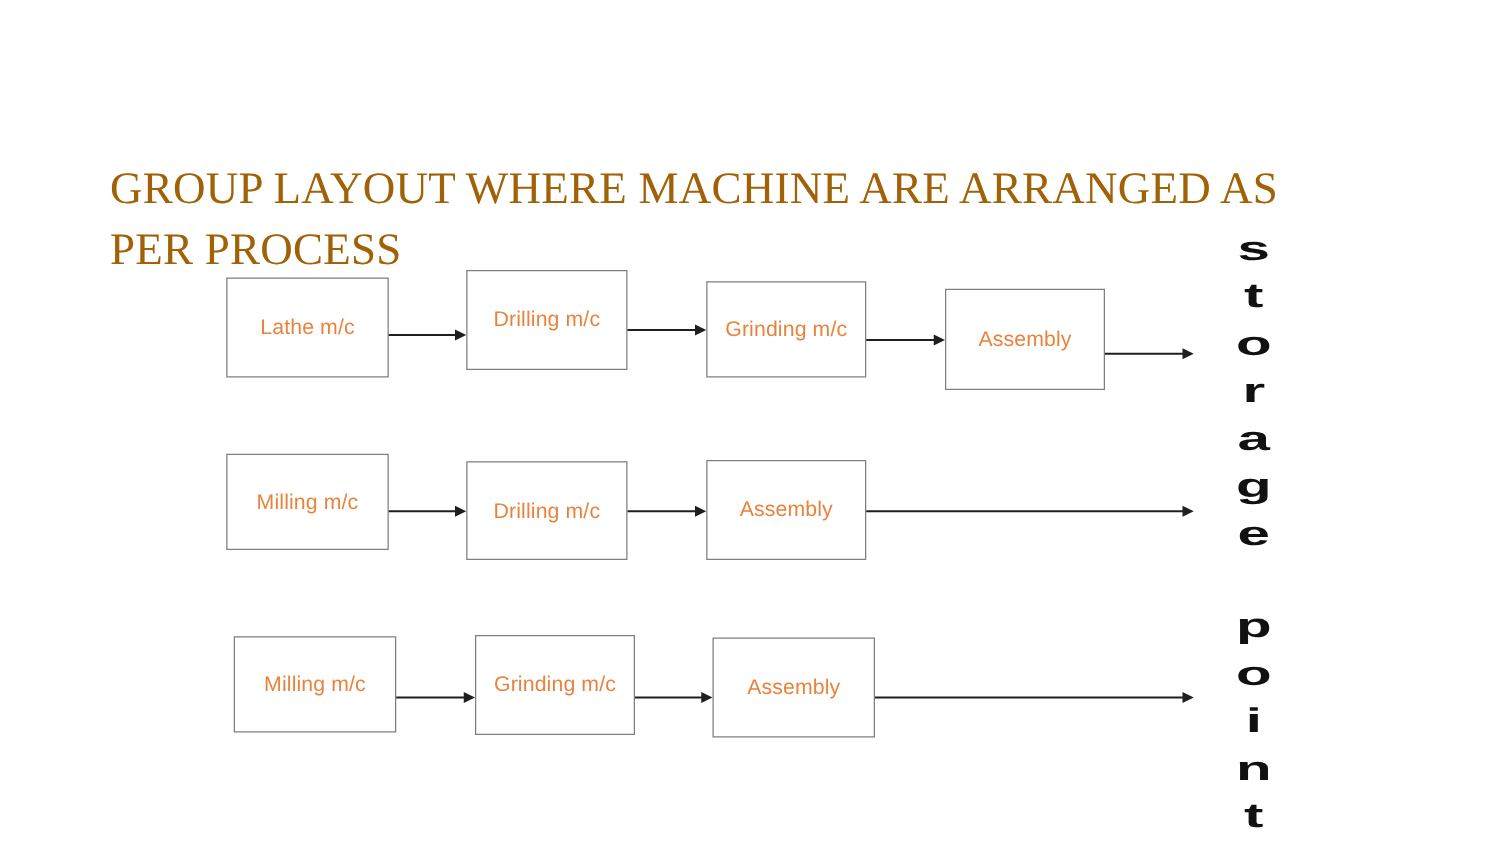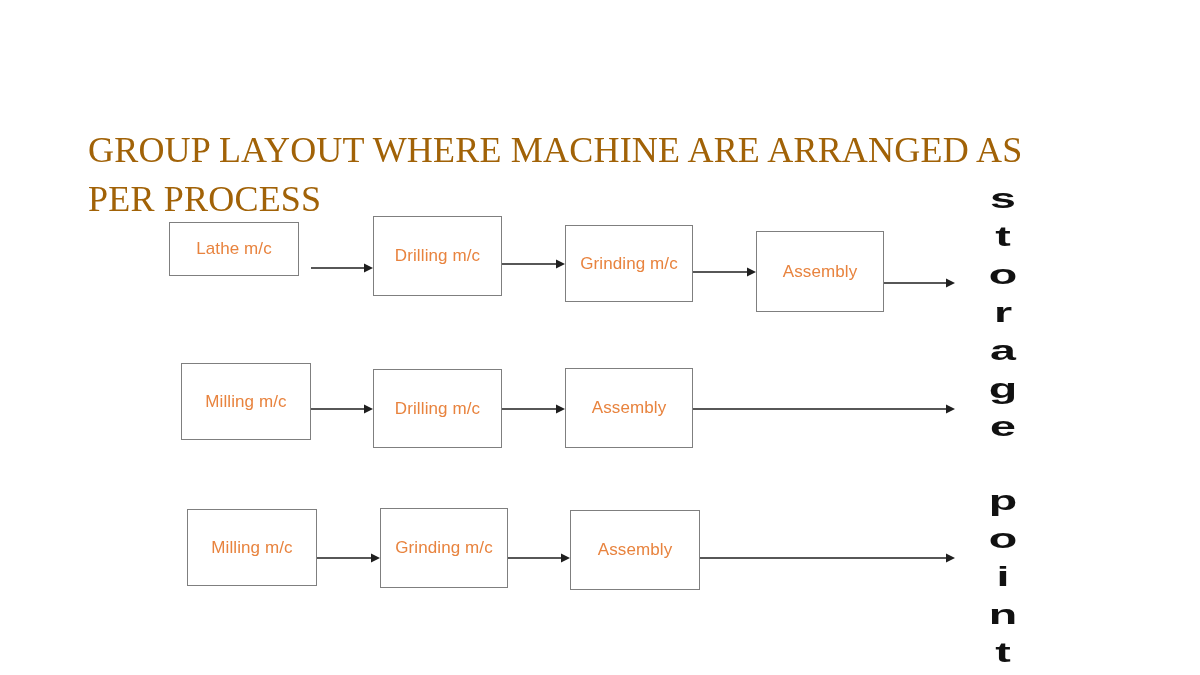--- a/index.html
+++ b/index.html
@@ -83,21 +83,21 @@
   }
 </style>
 </head>
 <body>
 
 <div id="slide">
 
   <div id="slide-title">GROUP LAYOUT WHERE MACHINE ARE ARRANGED AS PER PROCESS</div>
 
   <div id="flow-diagram">
-      <div class="proc-box" style="left: 169px; top: 222px; width: 130px; height: 54px; border-color: rgb(127, 127, 127);">
+      <div class="proc-box" style="left: 181px; top: 222px; width: 130px; height: 80px; border-color: rgb(127, 127, 127);">
         <span class="proc-label" style="color: rgb(232, 131, 62);">Lathe m/c</span>
       </div>
       <div class="proc-box" style="left: 373px; top: 216px; width: 129px; height: 80px; border-color: rgb(127, 127, 127);">
         <span class="proc-label" style="color: rgb(232, 131, 62);">Drilling m/c</span>
       </div>
       <div class="proc-box" style="left: 565px; top: 225px; width: 128px; height: 77px; border-color: rgb(127, 127, 127);">
         <span class="proc-label" style="color: rgb(232, 131, 62);">Grinding m/c</span>
       </div>
       <div class="proc-box" style="left: 756px; top: 231px; width: 128px; height: 81px; border-color: rgb(127, 127, 127);">
         <span class="proc-label" style="color: rgb(232, 131, 62);">Assembly</span>

